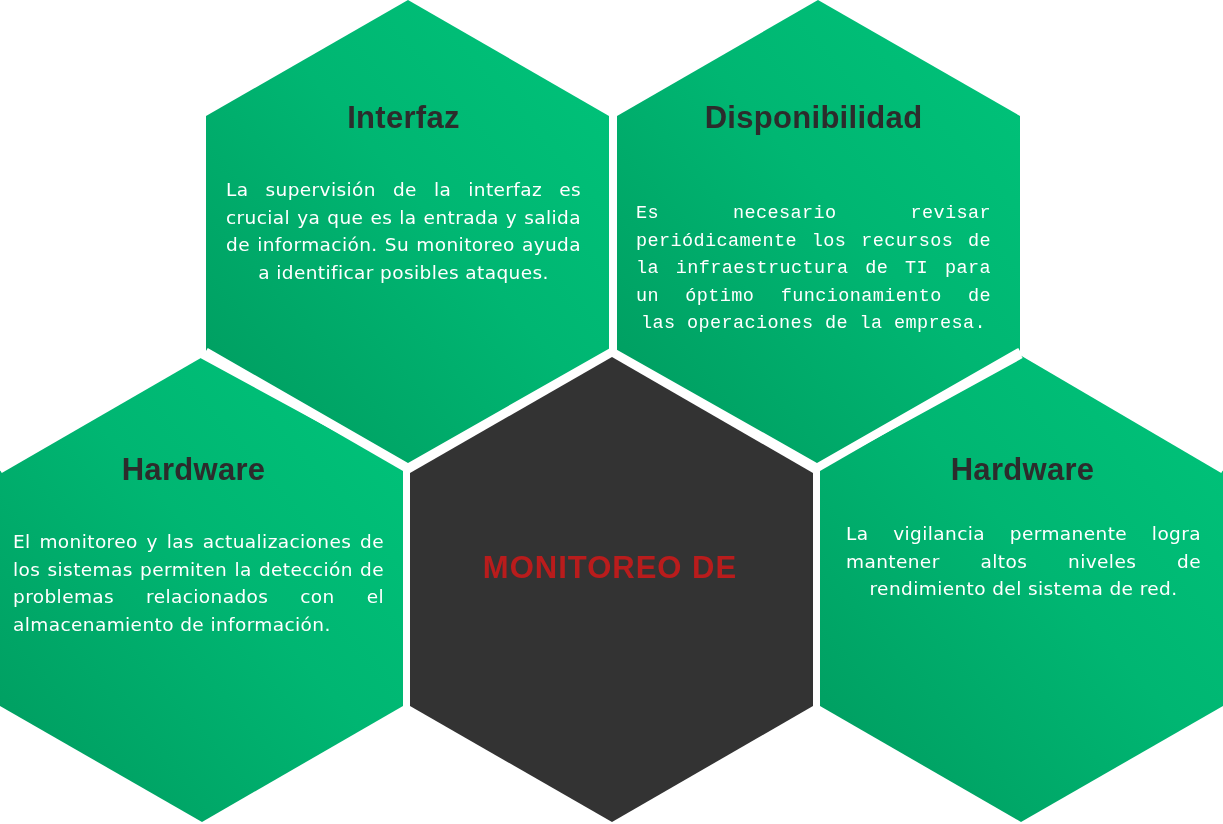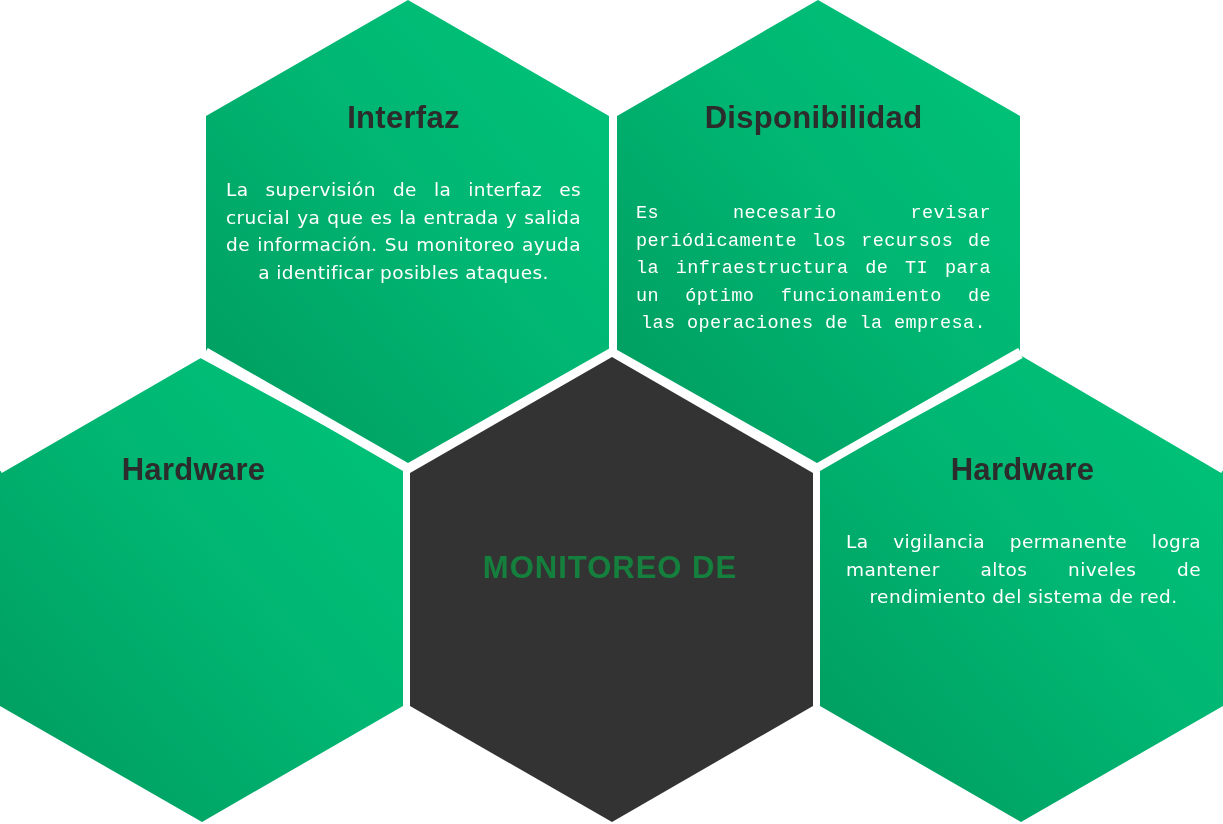--- a/index.html
+++ b/index.html
@@ -1,21 +1,21 @@
 <!DOCTYPE html>
 <html><head>
 <meta charset="utf-8">
 <style>
   html, body { margin: 0; padding: 0; background: #ffffff; }
   body { width: 1223px; height: 824px; position: relative; overflow: hidden; font-family: "Liberation Sans", "DejaVu Sans", sans-serif; }
   svg.bg { position: absolute; left: 0; top: 0; }
   .hex-content { position: absolute; box-sizing: border-box; }
   .hex-title { font-family: "Liberation Sans", "DejaVu Sans", sans-serif; font-weight: bold; font-size: 31px; color: #2c2c2c; text-align: center; letter-spacing: 0.3px; }
   .hex-text { font-family: "DejaVu Sans", "Liberation Sans", sans-serif; font-size: 18.5px; line-height: 27.5px; color: #ffffff; text-align: justify; text-align-last: center; letter-spacing: 0.4px; }
-  .center-title { font-family: "Liberation Sans", "DejaVu Sans", sans-serif; font-weight: bold; color: #15803d; font-size: 31px; line-height: 44px; text-align: center; letter-spacing: 1px; }
+  .center-title { font-family: "Liberation Sans", "DejaVu Sans", sans-serif; font-weight: bold; color: #b91c1c; font-size: 31px; line-height: 44px; text-align: center; letter-spacing: 1px; }
 </style>
 </head>
 <body>
 
 <svg class="bg" width="1223" height="824" viewBox="0 0 1223 824">
   <defs>
     <linearGradient id="greenGrad" x1="1" y1="0" x2="0" y2="1">
       <stop offset="0" stop-color="#00c47a"></stop>
       <stop offset="0.45" stop-color="#00b672"></stop>
       <stop offset="1" stop-color="#009a5e"></stop>
@@ -40,25 +40,26 @@
   <div class="hex-text" style="margin-top:40px;">La supervisión de la interfaz es crucial ya que es la entrada y salida de información. Su monitoreo ayuda a identificar posibles ataques.</div>
 </div>
 
 <div class="hex-content" style="left:636px; top:100px; width:355px;">
   <div class="hex-title">Disponibilidad</div>
   <div class="hex-text" style="margin-top:64px;font-family:Liberation Mono, monospace;">Es necesario revisar periódicamente los recursos de la infraestructura de TI para un óptimo funcionamiento de las operaciones de la empresa.</div>
 </div>
 
 <div class="hex-content" style="left:13px; top:452px; width:371px;">
   <div class="hex-title" style="margin-left:-10px;">Hardware</div>
+  <div class="hex-text" style="margin-top:40px; text-align-last:left;">El monitoreo y las actualizaciones de los sistemas permiten la detección de problemas relacionados con el almacenamiento de información.</div>
 </div>
 
 <div class="hex-content" style="left:846px; top:452px; width:355px;">
   <div class="hex-title" style="margin-left:-2px;">Hardware</div>
-  <div class="hex-text" style="margin-top:40px;">La vigilancia permanente logra mantener altos niveles de rendimiento del sistema de red.</div>
+  <div class="hex-text" style="margin-top:32px;">La vigilancia permanente logra mantener altos niveles de rendimiento del sistema de red.</div>
 </div>
 
 <div class="hex-content" style="left:420px; top:546px; width:380px;">
   <div class="center-title">MONITOREO DE</div>
 </div>
 
 <svg class="bg" width="1223" height="824" viewBox="0 0 1223 824" style="pointer-events:none;">
   <g fill="none" stroke="#ffffff" stroke-width="7" stroke-linejoin="miter">
     <polyline points="408,467 612,351 817,467"></polyline>
     <polyline points="206,351 0,470"></polyline>

